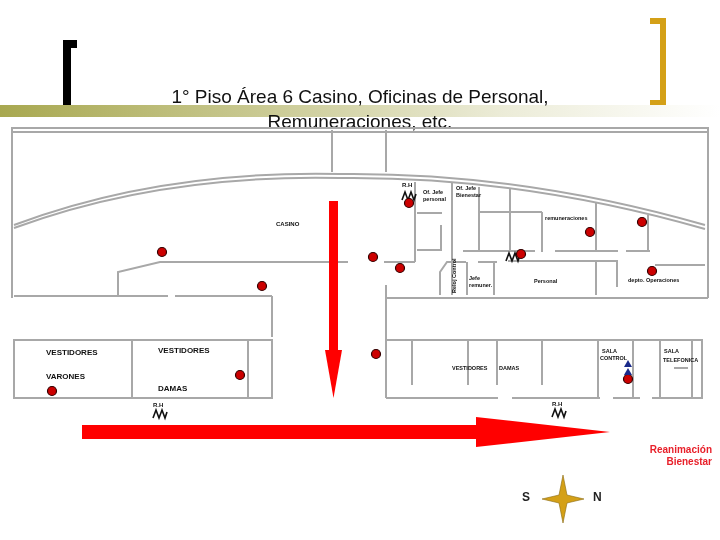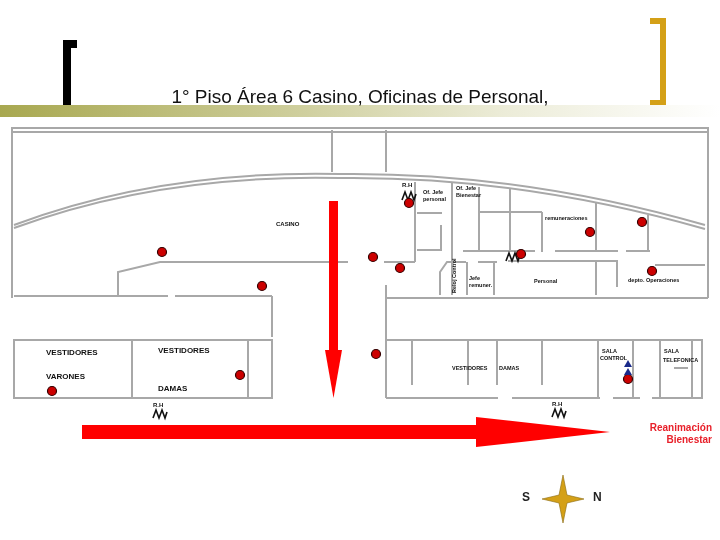--- a/index.html
+++ b/index.html
@@ -6,38 +6,39 @@
   body { width:720px; height:540px; position:relative; overflow:hidden; font-family:"Liberation Sans", sans-serif; }
   .title { position:absolute; left:120px; width:480px; top:40px; text-align:center; font-size:19px; line-height:25px; color:#111;margin-top:44px; }
   .bracket-left { position:absolute; left:63px; top:40px; width:8px; height:74px; background:#000; }
   .bracket-left-top { position:absolute; left:63px; top:40px; width:14px; height:8px; background:#000; }
   .bracket-right { position:absolute; left:660px; top:18px; width:6px; height:88px; background:#d4a017; }
   .bracket-right-top { position:absolute; left:650px; top:18px; width:16px; height:6px; background:#d4a017; }
   .bracket-right-bot { position:absolute; left:650px; top:100px; width:16px; height:6px; background:#d4a017; }
   .band { position:absolute; left:0; top:105px; width:720px; height:12px;
           background:linear-gradient(to right, #a8a850 0%, #c8c890 35%, #ececd8 70%, #ffffff 100%); }
   svg.plan { position:absolute; left:0; top:120px; }
-  .legend-reanim { position:absolute; right:8px; top:422px; text-align:right; color:#e8202a; font-weight:bold; font-size:10px; line-height:12px; }
+  .legend-reanim { position:absolute; right:8px; top:444px; text-align:right; color:#e8202a; font-weight:bold; font-size:10px; line-height:12px; }
   .compass-s { position:absolute; left:522px; top:490px; font-size:12px; font-weight:bold; color:#222; }
   .compass-n { position:absolute; left:593px; top:490px; font-size:12px; font-weight:bold; color:#222; }
   svg.compass { position:absolute; left:540px; top:473px; }
   .lbl { font-family:"Liberation Sans", sans-serif; font-weight:bold; fill:#111; }
 </style>
 </head>
 <body>
 
 <div class="bracket-left"></div>
 <div class="bracket-left-top"></div>
 <div class="bracket-right"></div>
 <div class="bracket-right-top"></div>
 <div class="bracket-right-bot"></div>
 <div class="band"></div>
 
 <div class="title">
   <div>1° Piso Área 6 Casino, Oficinas de Personal,</div>
+  <div>Remuneraciones, etc.</div>
 </div>
 
 <svg class="plan" width="720" height="330" viewBox="0 120 720 330">
   <defs>
     <g id="ext">
         <circle r="4.5" fill="#cc0000" stroke="#330000" stroke-width="1.2"></circle>
       </g>
     <g id="rh">
       <path d="M-6 6 L-3 -2 L0 6 L3 -2 L6 6 L8 0" fill="none" stroke="#111" stroke-width="1.6"></path>
     </g>

